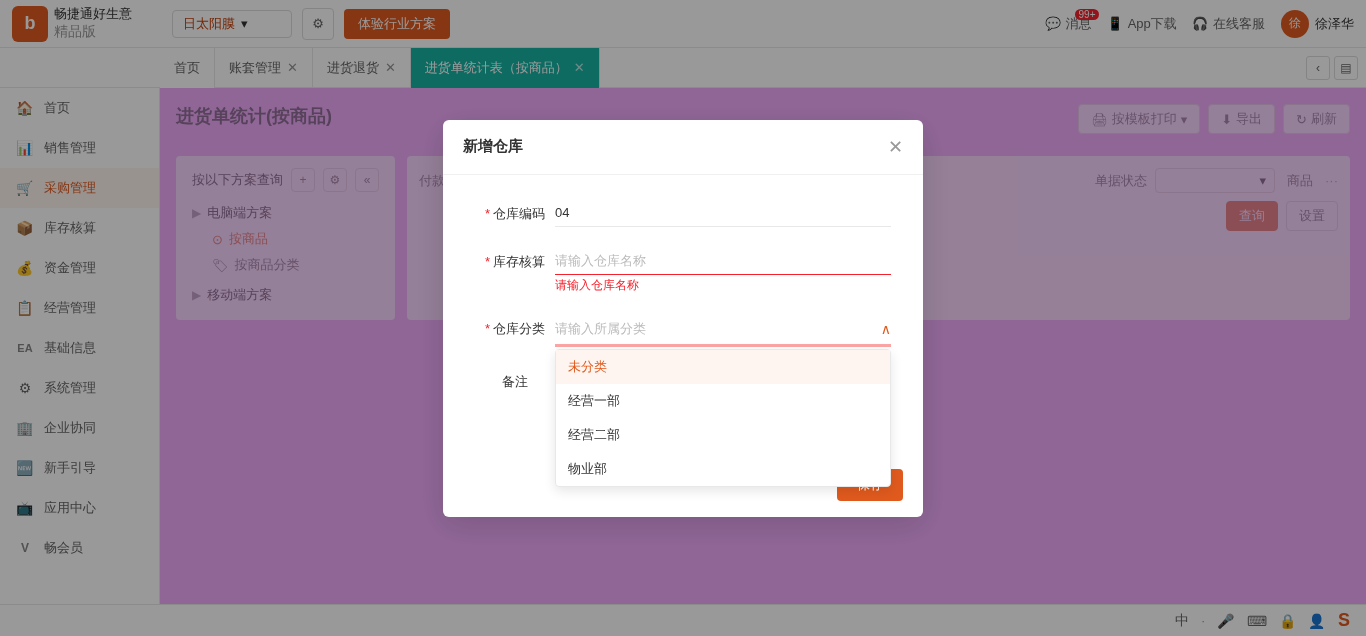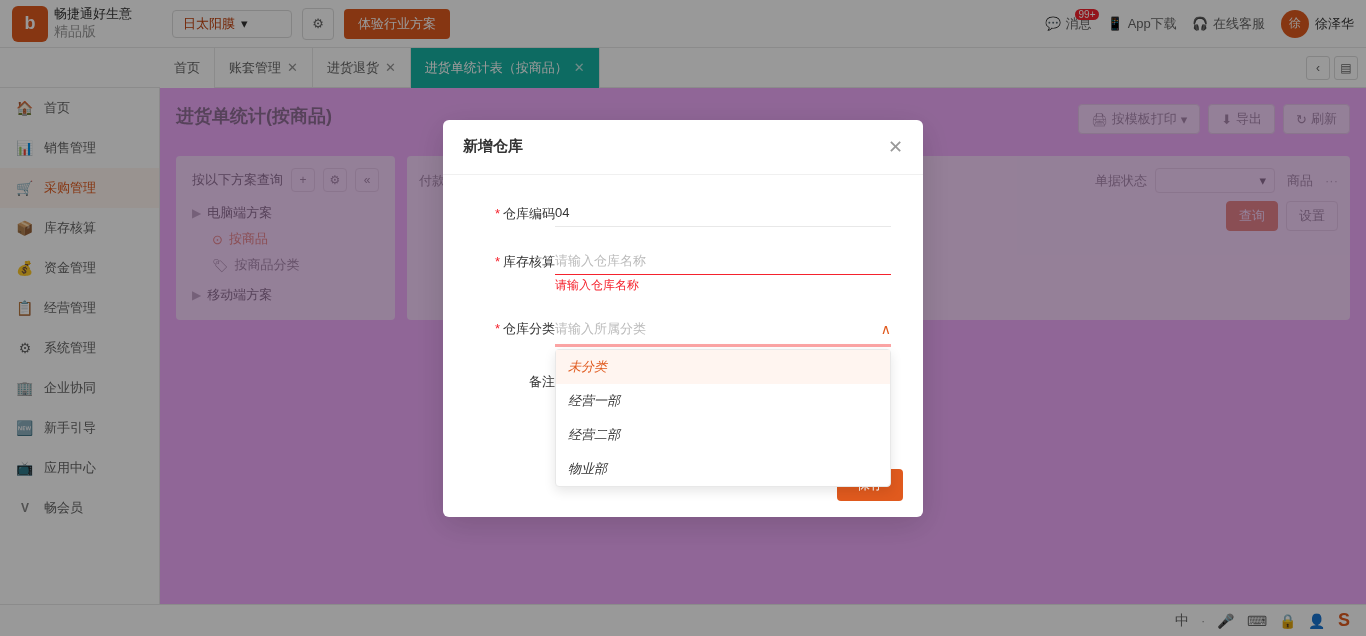--- a/index.html
+++ b/index.html
@@ -59,33 +59,33 @@
     
     .overlay { position: fixed; top: 0; left: 0; width: 100%; height: 100%; background: rgba(0,0,0,0.4); z-index: 100; display: flex; align-items: center; justify-content: center; }
 
     
     .modal { background: #fff; border-radius: 6px; width: 480px; box-shadow: 0 8px 32px rgba(0,0,0,0.15); position: relative; z-index: 101; }
     .modal-header { display: flex; align-items: center; justify-content: space-between; padding: 16px 20px; border-bottom: 1px solid #f0f0f0; }
     .modal-title { font-size: 15px; font-weight: 600; color: #333; }
     .modal-close { cursor: pointer; color: #999; font-size: 18px; }
     .modal-body { padding: 24px 32px; }
     .form-row { display: flex; align-items: flex-start; margin-bottom: 20px; position: relative; }
-    .form-label { width: 80px; text-align: right; font-size: 13px; color: #333; padding-top: 6px; flex-shrink: 0; }
+    .form-label { width: 80px; text-align: center; font-size: 13px; color: #333; padding-top: 6px; flex-shrink: 0; }
     .form-label.required::before { content: '*'; color: #f5222d; margin-right: 3px; }
     .form-input-wrap { flex: 1; position: relative; }
     .form-input { width: 100%; border: none; border-bottom: 1px solid #e8e8e8; padding: 6px 0; font-size: 13px; outline: none; color: #333; }
     .form-input.error { border-bottom-color: #f5222d; }
     .form-input::placeholder { color: #bbb; }
     .error-msg { color: #f5222d; font-size: 12px; margin-top: 2px; }
     .form-select-wrap { flex: 1; position: relative; }
     .form-select-input { width: 100%; border: none; border-bottom: 3px solid #fca5a5; padding: 6px 0; font-size: 13px; outline: none; color: #bbb; display: flex; align-items: center; justify-content: space-between; cursor: pointer; }
     .select-arrow { color: #e05a1e; font-size: 14px; }
 
     
-    .dropdown-list { position: absolute; top: 100%; left: 0; width: 100%; background: #fff; border: 1px solid #e8e8e8; border-radius: 4px; box-shadow: 0 4px 12px rgba(0,0,0,0.1); z-index: 200; margin-top: 2px; font-style: italic; }
+    .dropdown-list { position: absolute; top: 100%; left: 0; width: 100%; background: #fff; border: 1px solid #e8e8e8; border-radius: 4px; box-shadow: 0 4px 12px rgba(0,0,0,0.1); z-index: 200; margin-top: 2px; }
     .dropdown-item { padding: 8px 12px; font-size: 13px; color: #333; cursor: pointer; }
     .dropdown-item.selected { background: #fff5f0; color: #e05a1e; }
 
     .form-textarea { width: 100%; border: none; border-bottom: 1px solid #e8e8e8; padding: 6px 0; font-size: 13px; outline: none; color: #333; resize: none; }
     .modal-footer { display: flex; justify-content: flex-end; padding: 12px 20px 16px; gap: 10px; }
     .btn-save { border: none; border-radius: 4px; padding: 7px 20px; font-size: 13px; cursor: pointer; background: #e05a1e; color: #fff; }
 
     
     .footer-bar { height: 32px; background: #fff; border-top: 1px solid #e8e8e8; display: flex; align-items: center; padding: 0 16px; gap: 16px; position: fixed; bottom: 0; left: 0; right: 0; }
 
@@ -175,20 +175,24 @@
       <span class="sidebar-icon">📦</span>
       <span>库存核算</span>
     </div>
     <div class="sidebar-item">
       <span class="sidebar-icon">💰</span>
       <span>资金管理</span>
     </div>
     <div class="sidebar-item">
       <span class="sidebar-icon">📋</span>
       <span>经营管理</span>
+    </div>
+    <div class="sidebar-item">
+      <span class="sidebar-icon" style="font-size:11px;font-weight:bold;color:#888;">EA</span>
+      <span>基础信息</span>
     </div>
     <div class="sidebar-item">
       <span class="sidebar-icon">⚙</span>
       <span>系统管理</span>
     </div>
     <div class="sidebar-item">
       <span class="sidebar-icon">🏢</span>
       <span>企业协同</span>
     </div>
     <div class="sidebar-item">

